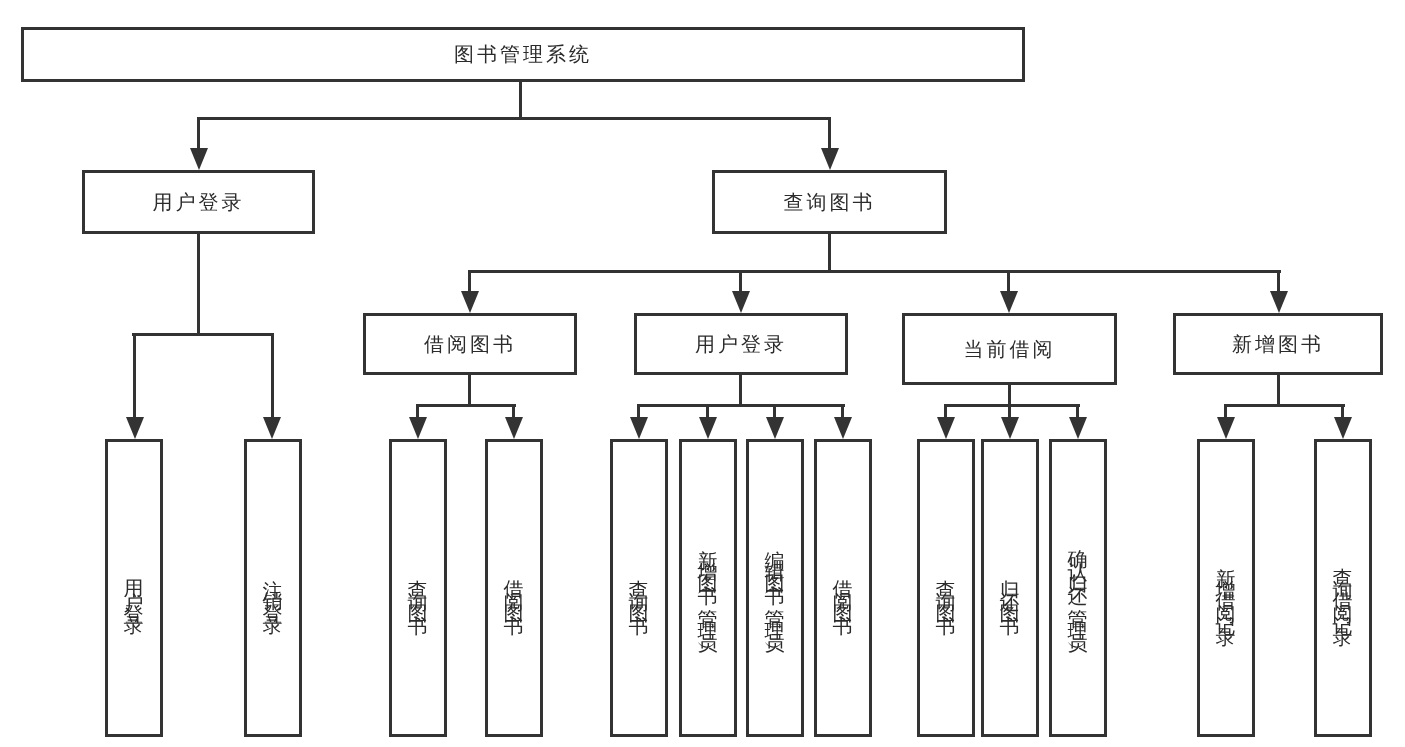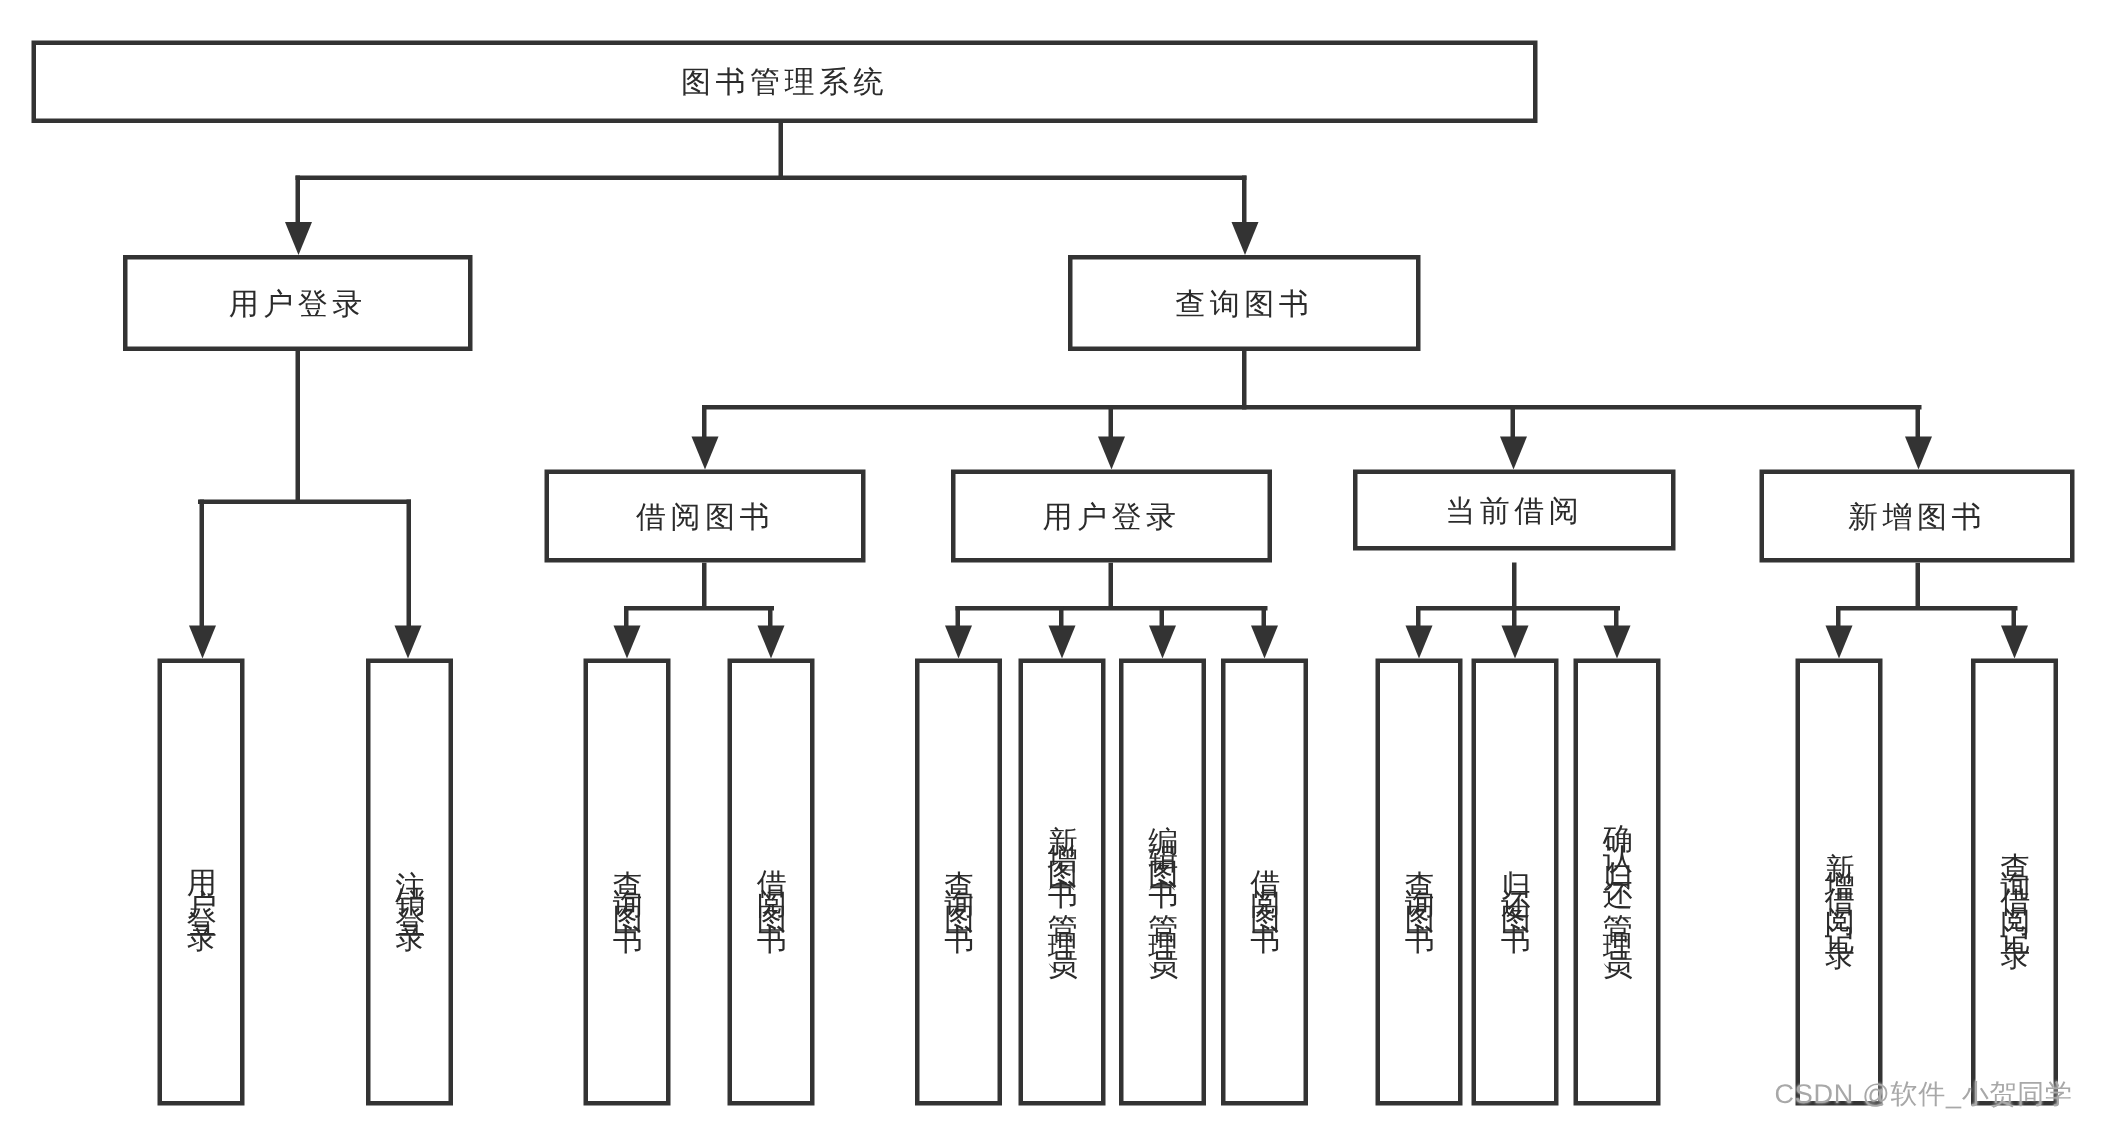--- a/index.html
+++ b/index.html
@@ -103,21 +103,21 @@
   <div class="box h" style="left:712px;top:170px;width:235px;height:64px">
     <span>查询图书</span>
   </div>
 
   <div class="box h" style="left:363px;top:313px;width:214px;height:62px">
     <span>借阅图书</span>
   </div>
   <div class="box h" style="left:634px;top:313px;width:214px;height:62px">
     <span>用户登录</span>
   </div>
-  <div class="box h" style="left:902px;top:313px;width:215px;height:54px">
+  <div class="box h" style="left:902px;top:313px;width:215px;height:72px">
     <span>当前借阅</span>
   </div>
   <div class="box h" style="left:1173px;top:313px;width:210px;height:62px">
     <span>新增图书</span>
   </div>
 
   <div class="box v" style="left:105px;top:439px;width:58px;height:298px">
     <span>用户登录</span>
   </div>
   <div class="box v" style="left:244px;top:439px;width:58px;height:298px">
@@ -154,15 +154,14 @@
     <span>确认归还（管理员）</span>
   </div>
 
   <div class="box v" style="left:1197px;top:439px;width:58px;height:298px">
     <span>新增借阅记录</span>
   </div>
   <div class="box v" style="left:1314px;top:439px;width:58px;height:298px">
     <span>查询借阅记录</span>
   </div>
 
-  <div class="watermark">CSDN @软件_小贺同学</div>
 
 </div>
 
 </body></html>

